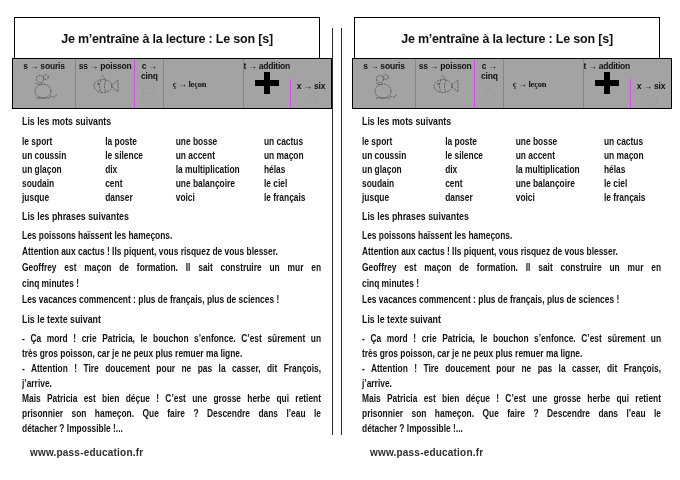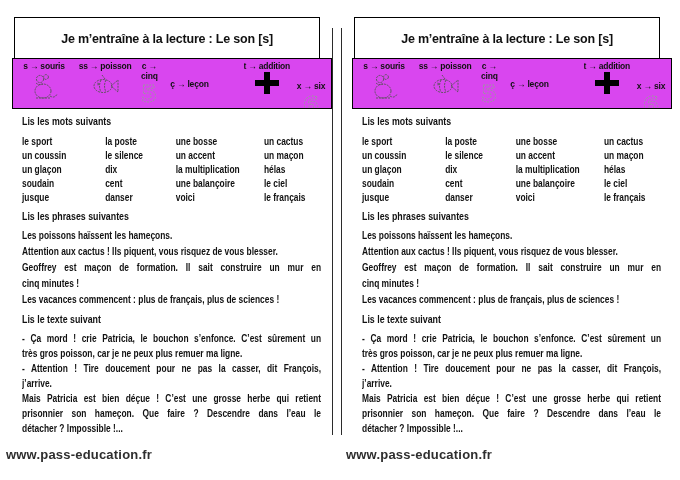--- a/index.html
+++ b/index.html
@@ -15,51 +15,51 @@
   .cutline.b { left:341px; }
 
   .title-box {
     position:absolute; left:14px; top:17px; width:306px; height:43px;
     border:1.3px solid #000; box-sizing:border-box;
     display:flex; align-items:center; justify-content:center;
     font-size:12.5px; font-weight:bold; letter-spacing:-0.2px; white-space:nowrap;
   }
   .sound-table {
     position:absolute; left:12px; top:58px; width:318px; height:49px;
-    border:1.3px solid #000; box-sizing:content-box; display:flex; background:#d946ef;
+    border:1.3px solid #000; box-sizing:content-box; display:flex; background:#a3a3a3;
   }
   .cell {
     box-sizing:border-box; display:flex; flex-direction:column; align-items:center;
     padding-top:2px; overflow:hidden;
   }
   .cell + .cell { border-left:1px solid #d946ef; }
   .c1{width:68px;} .c2{width:65px;} .c3{width:32px;} .c4{width:56px;} .c5{width:52px;margin-left:28px;} .c6{width:45px;margin-top:20px;}
   .cell-label { font-size:8.5px; font-weight:bold; letter-spacing:-0.2px; white-space:nowrap; line-height:10px; }
-  .cell-center { justify-content:center; padding-top:0; }
+  .cell-center { justify-content:center; padding-top:0;font-family:Liberation Serif, serif; }
   .cell .art { margin-top:0px; line-height:0; }
 
   .textzone {
     position:absolute; left:22px; top:115px; width:356px;
     transform:scaleX(0.84); transform-origin:0 0;
   }
   .sec-h { font-size:10.5px; font-weight:bold; line-height:13px; height:13px; white-space:nowrap; }
   .words-grid {
     margin-top:7px; display:grid; grid-template-columns:99px 84px 105px auto;
     font-size:10px; font-weight:bold; line-height:14px; white-space:nowrap;
   }
   .ph-h { margin-top:5px; }
   .lines { margin-top:5px; font-size:10px; font-weight:bold; }
   .lines.phr .ln { height:16px; line-height:16px; }
   .lines.txt .ln { height:15px; line-height:15px; }
   .ln { white-space:nowrap; overflow:hidden; }
   .ln.jl { white-space:normal; text-align:justify; }
   .ln.jl::after { content:""; display:inline-block; width:100%; height:0; }
 
   .footer {
-    position:absolute; left:6px; top:447px; font-size:13px; font-weight:bold;
+    position:absolute; left:30px; top:447px; font-size:10px; font-weight:bold;
     color:#2e2e2e; letter-spacing:0.2px;
   }
 </style>
 </head>
 <body>
 
 <div class="page">
   <div class="panel-slot left">
   <div class="title-box">
     <span>Je m’entraîne à la lecture : Le son [s]</span>

